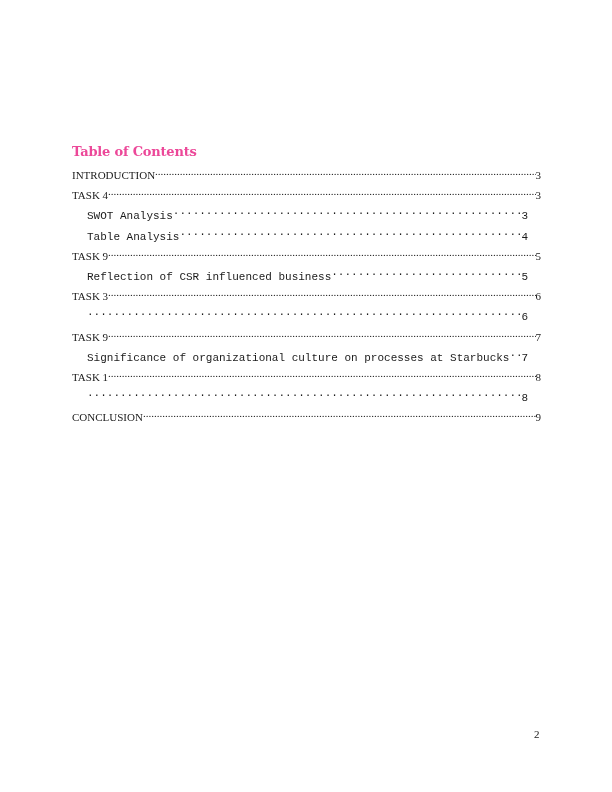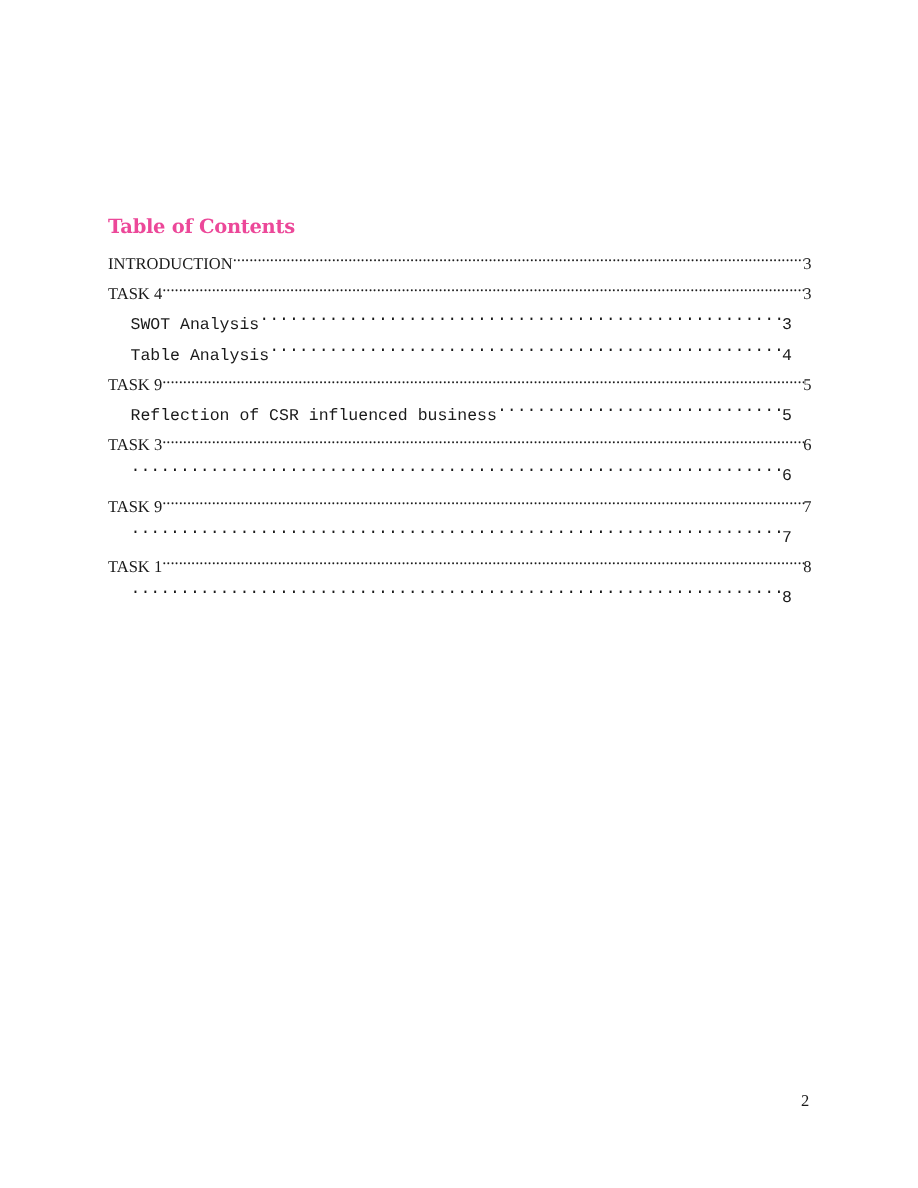--- a/index.html
+++ b/index.html
@@ -135,28 +135,34 @@
     <li class="toc-entry level-2">
       <span class="toc-leader"></span>
       <span class="toc-page">6</span>
     </li>
     <li class="toc-entry level-1">
       <span class="toc-label">TASK 9</span>
       <span class="toc-leader"></span>
       <span class="toc-page">7</span>
     </li>
     <li class="toc-entry level-2">
+      <span class="toc-label">Significance of organizational culture on processes at Starbucks</span>
       <span class="toc-leader"></span>
       <span class="toc-page">7</span>
     </li>
     <li class="toc-entry level-1">
       <span class="toc-label">TASK 1</span>
       <span class="toc-leader"></span>
       <span class="toc-page">8</span>
     </li>
     <li class="toc-entry level-2">
       <span class="toc-leader"></span>
       <span class="toc-page">8</span>
     </li>
+    <li class="toc-entry level-1">
+      <span class="toc-label">CONCLUSION</span>
+      <span class="toc-leader"></span>
+      <span class="toc-page">9</span>
+    </li>
   </ul>
 
   <div class="page-number">2</div>
 </div>
 
 </body></html>

